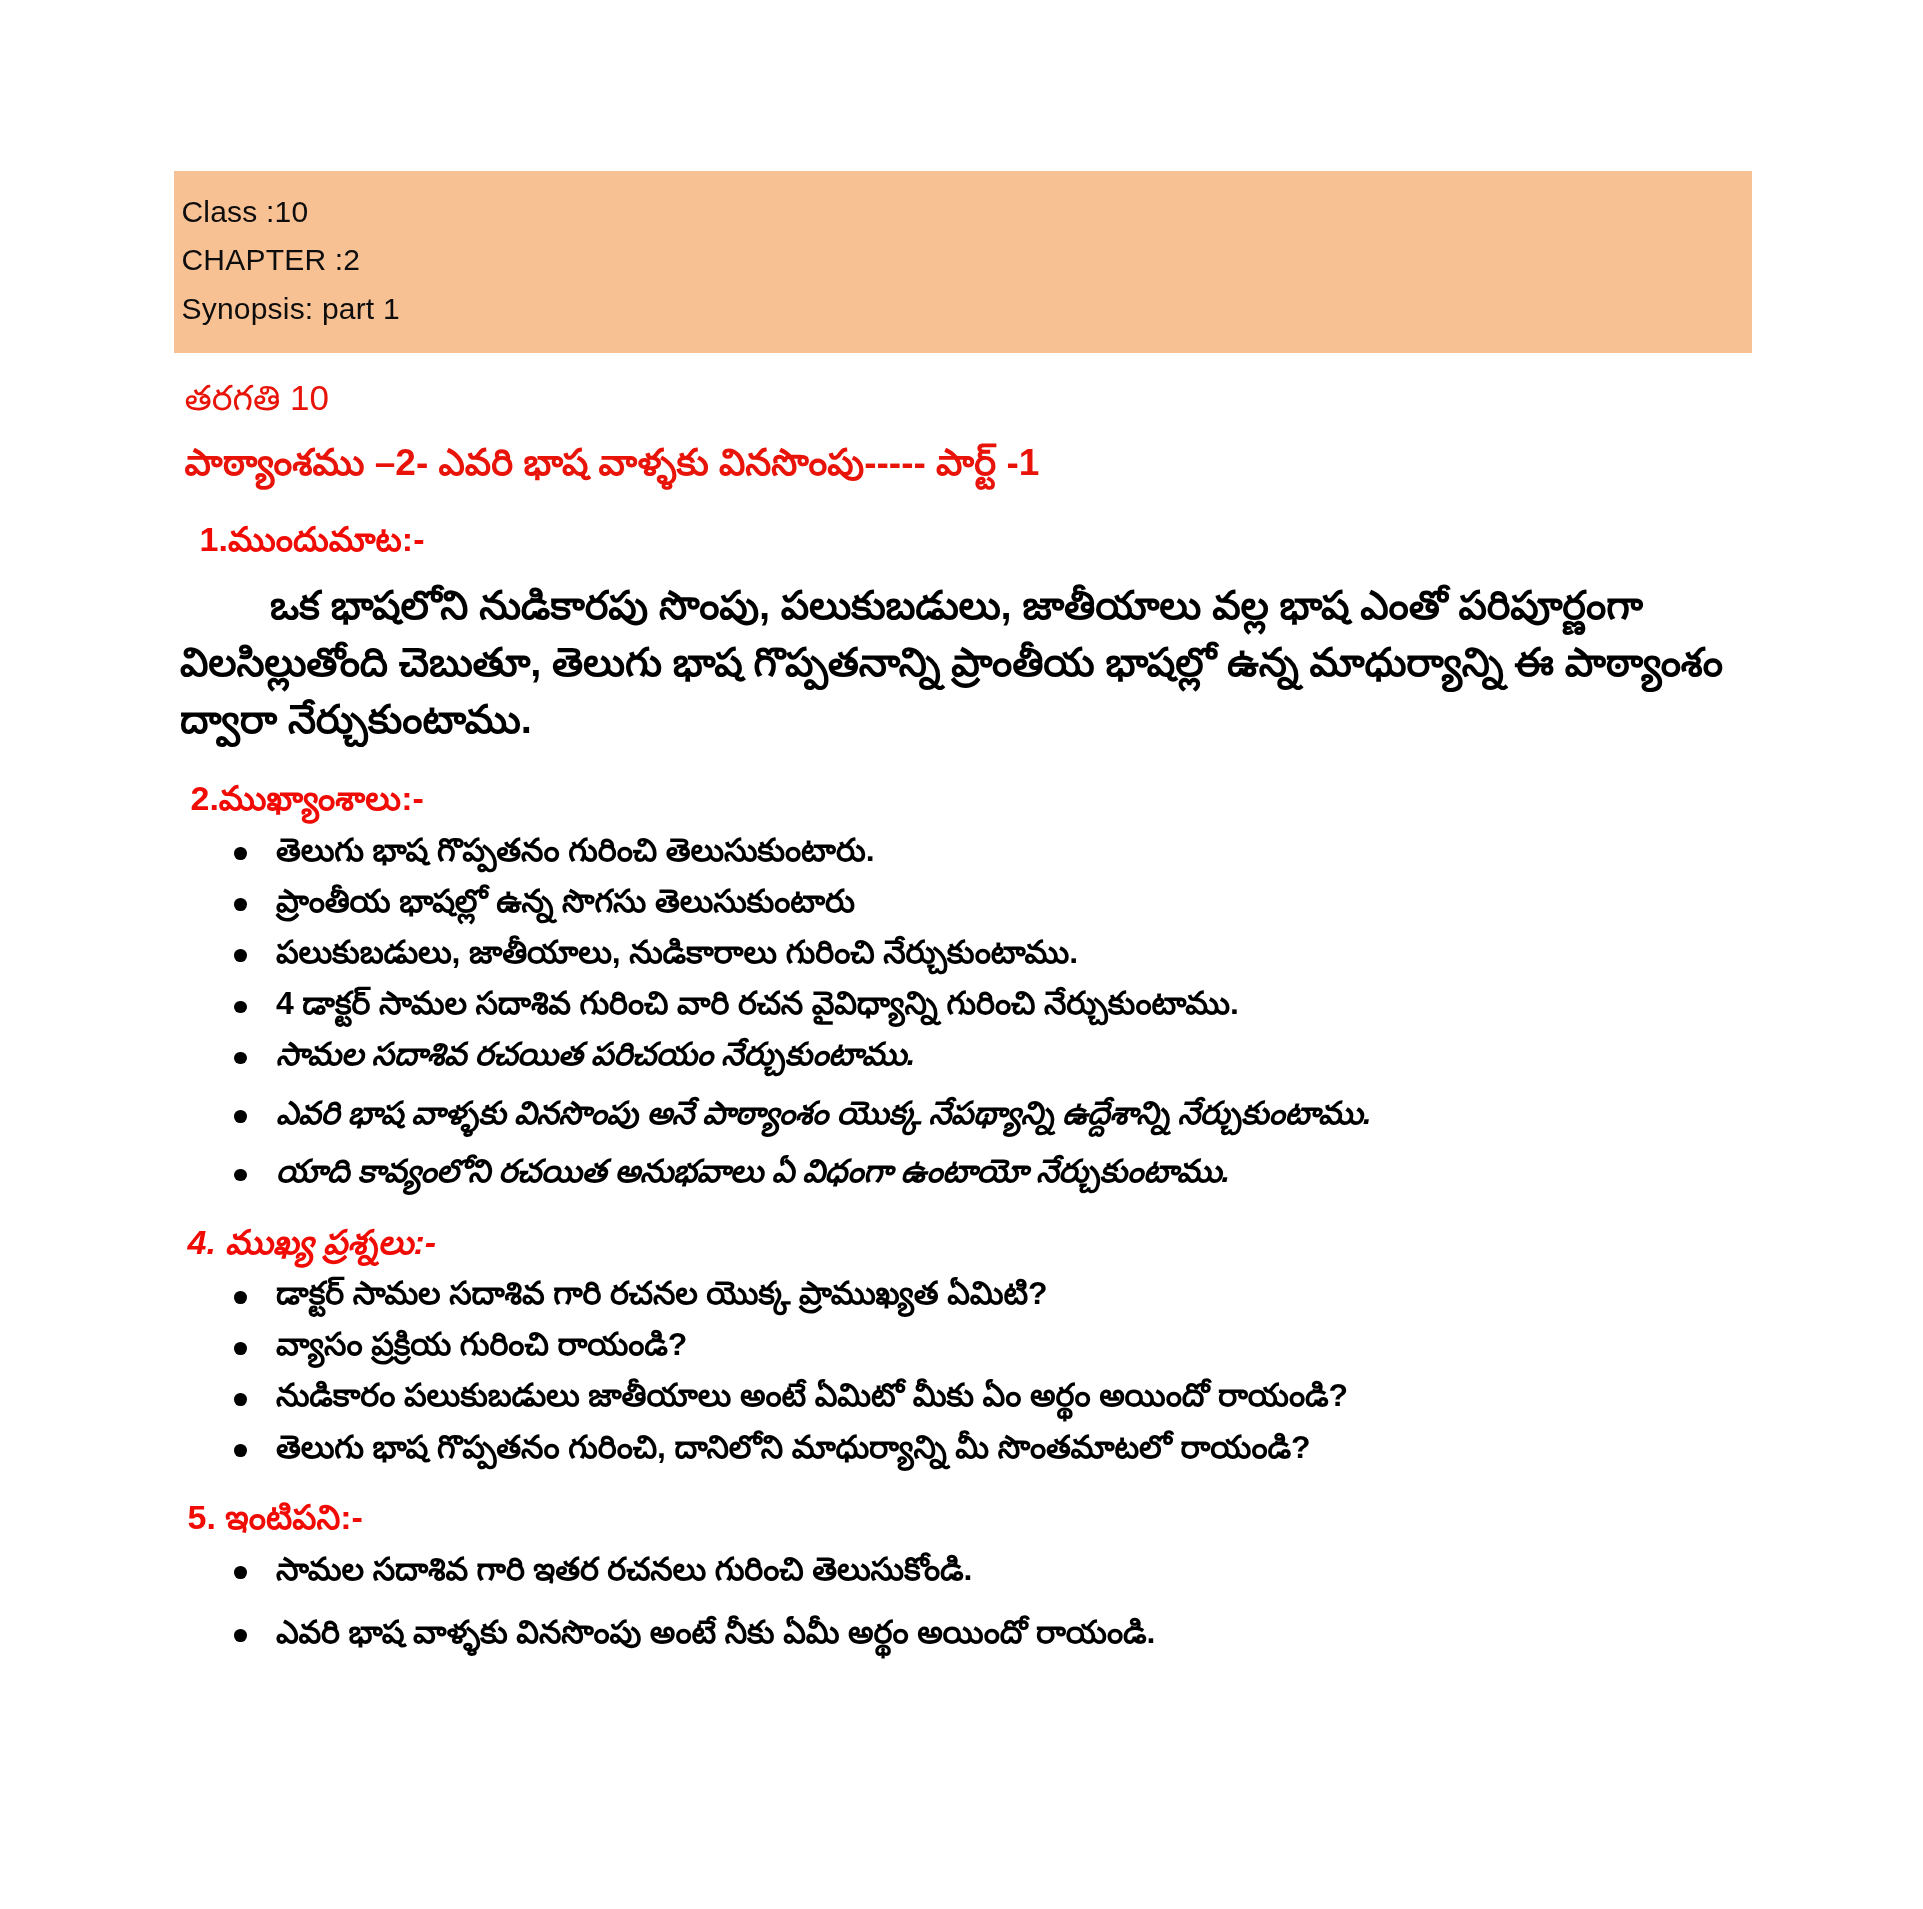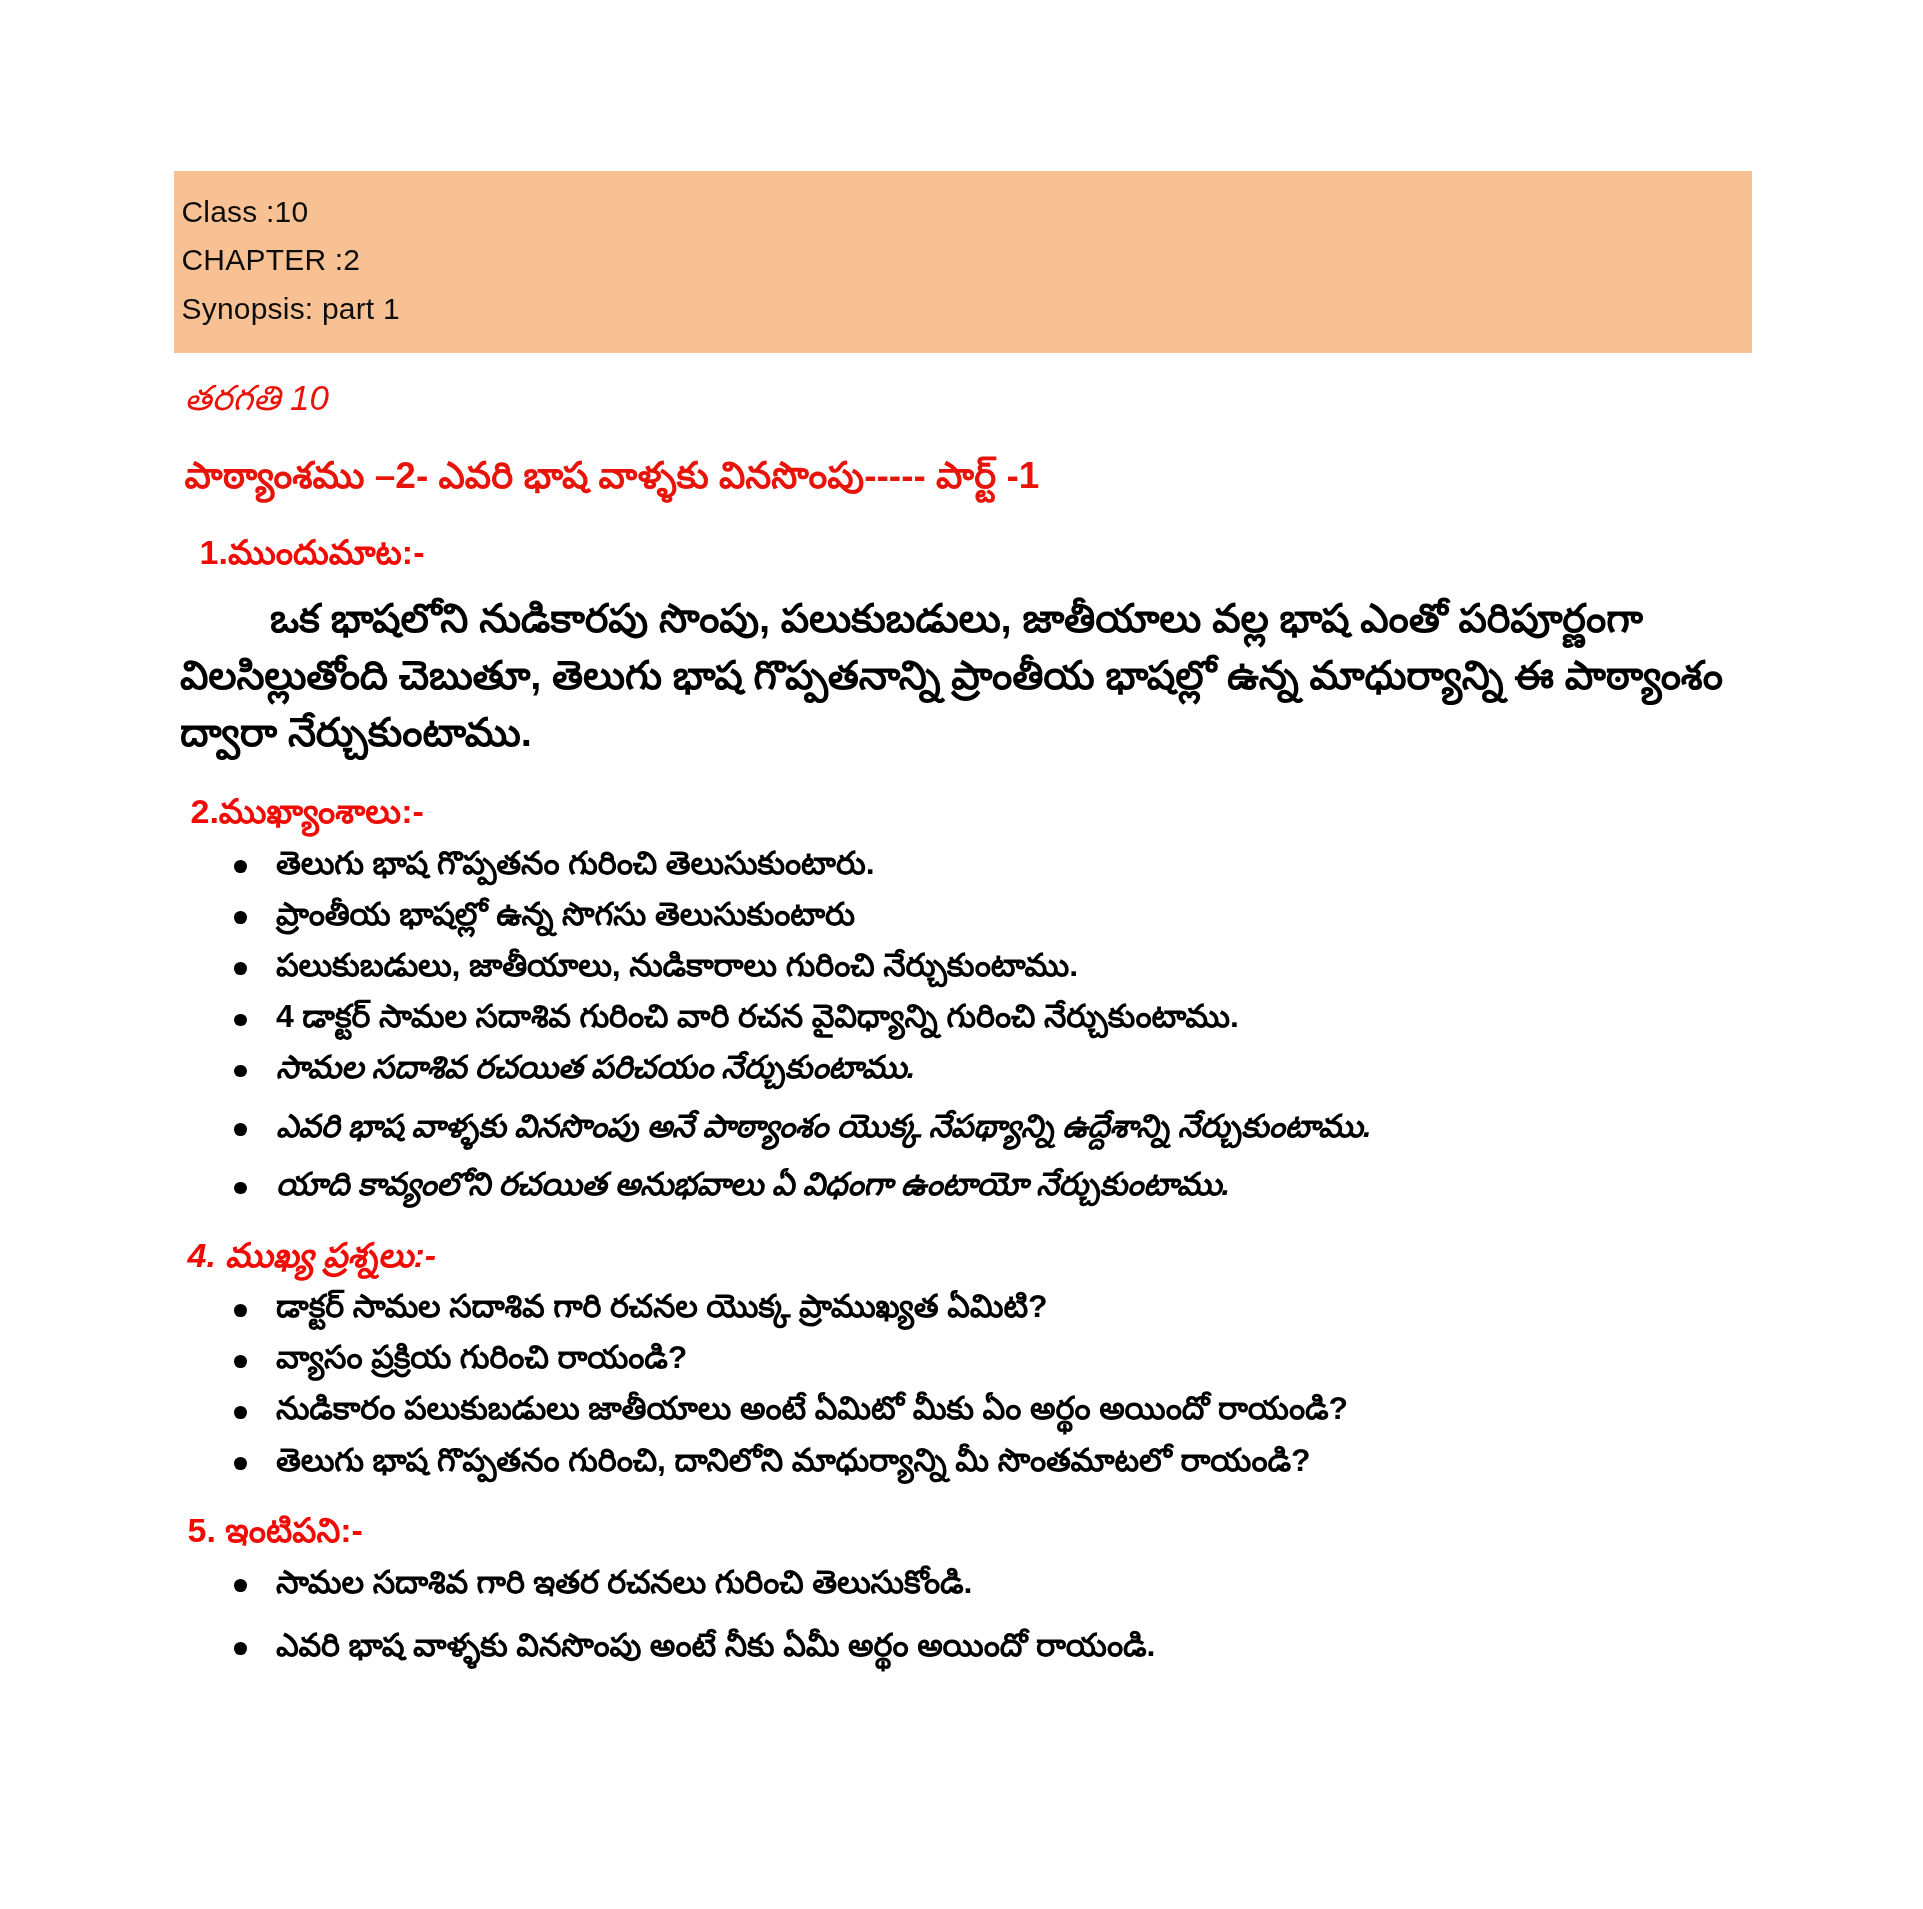--- a/index.html
+++ b/index.html
@@ -46,27 +46,26 @@
 
   
   .t-class {
     color: #e8140a;
     font-size: 35px;
     font-weight: 400;
     margin-top: 21px;
     padding-left: 10.5px;
     line-height: 1.35;
     font-family: "Liberation Sans", "DejaVu Sans", sans-serif;
-    font-style: italic;
   }
   .t-title {
     color: #e8140a;
     font-size: 37px;
     font-weight: bold;
-    margin-top: 30px;
+    margin-top: 17px;
     padding-left: 10.5px;
     line-height: 1.35;
     white-space: nowrap;
   }
   .sec-head {
     color: #f00b05;
     font-size: 34px;
     font-weight: bold;
     margin-top: 28.6px;
     padding-left: 16.5px;

